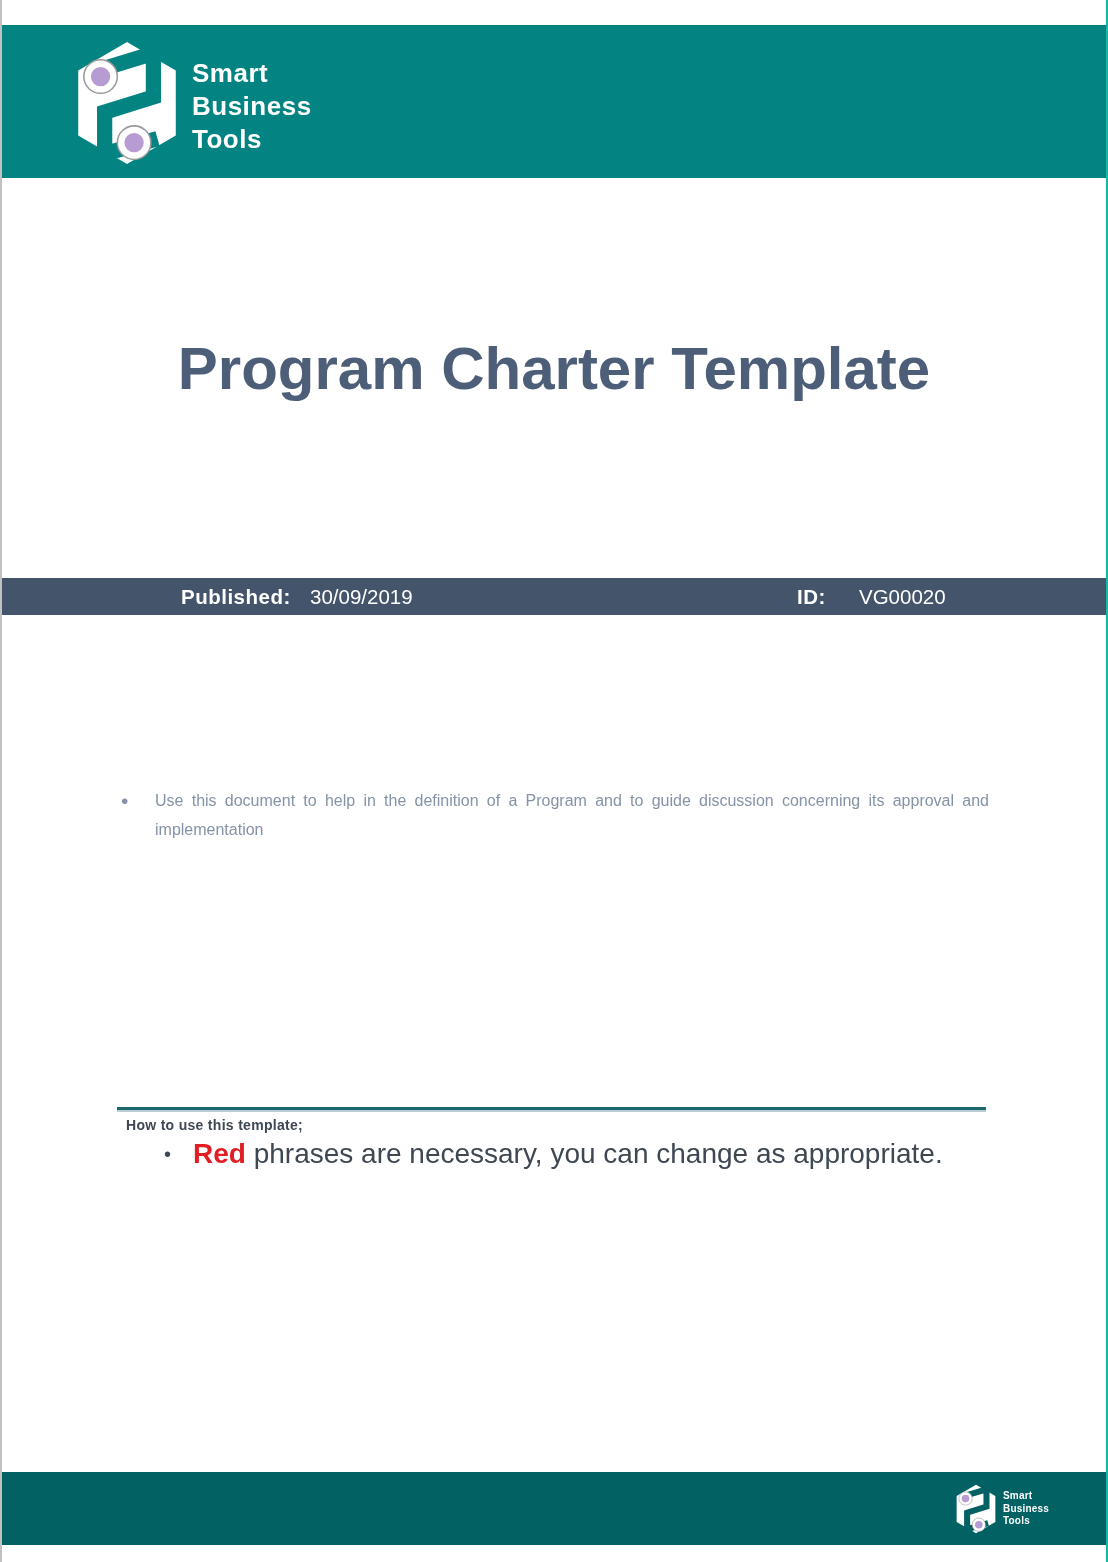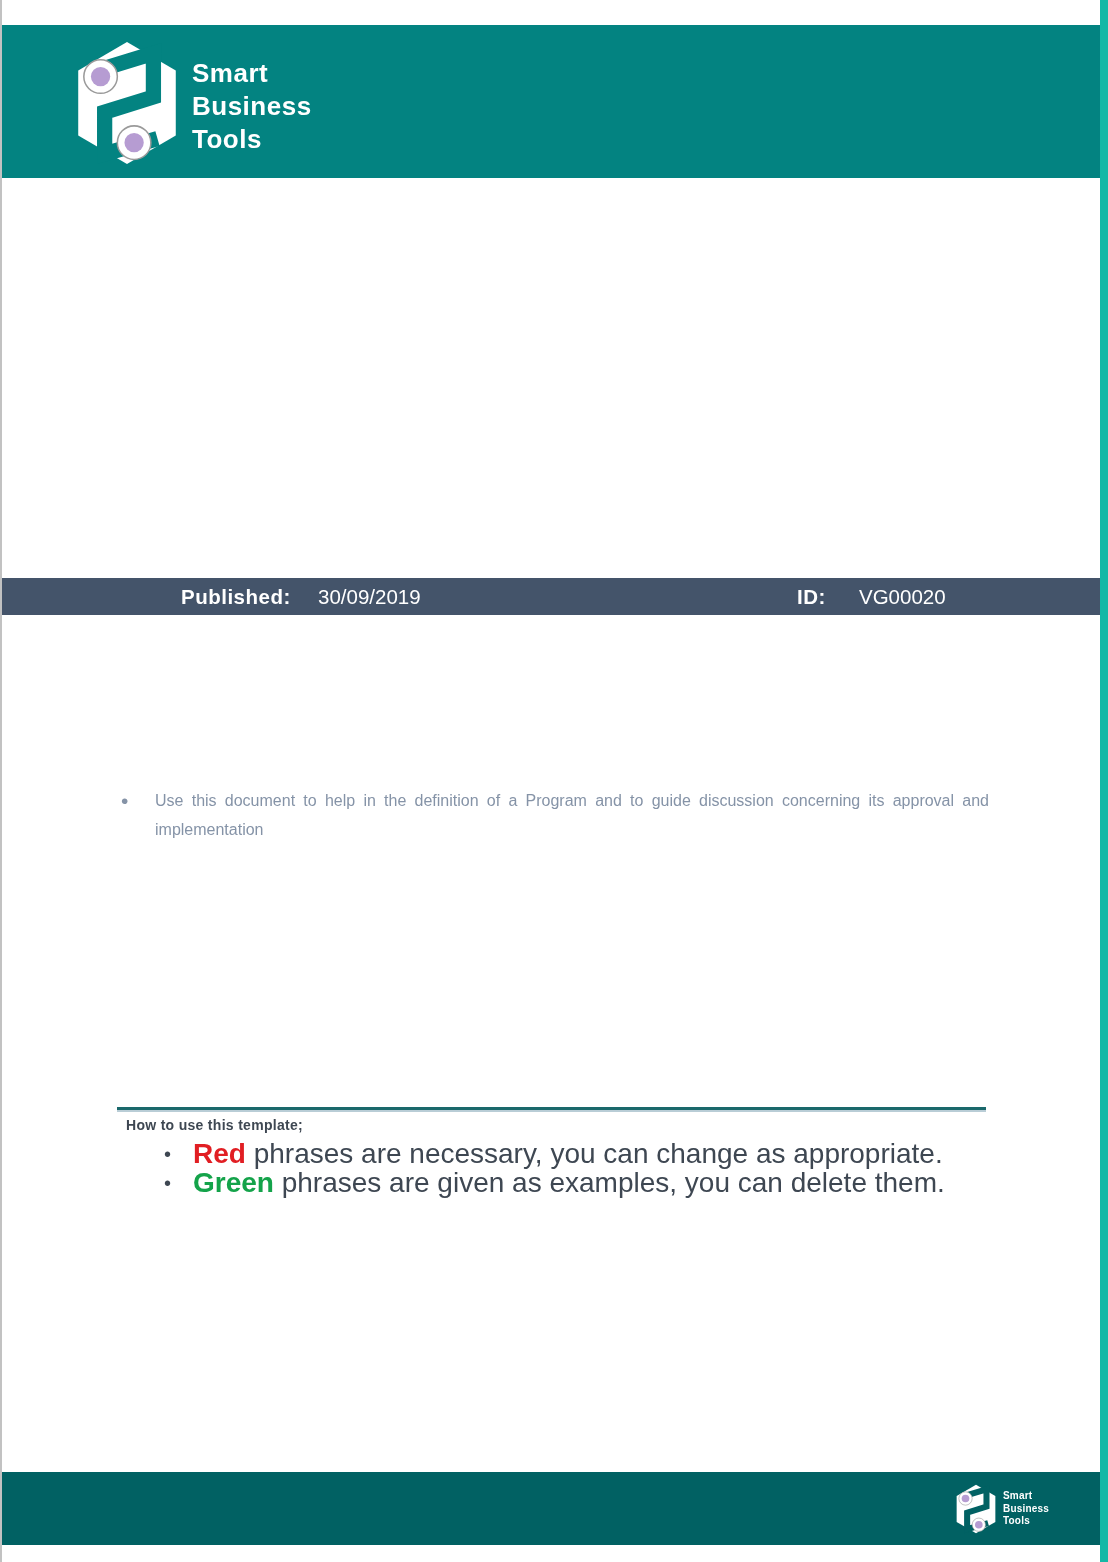--- a/index.html
+++ b/index.html
@@ -5,21 +5,21 @@
   * { margin:0; padding:0; box-sizing:border-box; }
   html,body { background:#ffffff; }
   body { font-family:"Liberation Sans", sans-serif; }
 
   .page {
     position:relative;
     width:1108px; height:1562px;
     background:#ffffff;
     overflow:hidden;
     border-left:2px solid #c2c2c2;
-    border-right:8px solid #14b8a6;
+    border-right:2px solid #14b8a6;
   }
 
   
   .brand-bar {
     position:absolute; top:25px; left:0; right:0; height:153px;
   }
   .brand-logo {
     position:absolute; left:72px; top:15px; width:106px; height:126px;
   }
   .brand-name {
@@ -38,21 +38,21 @@
   }
 
   
   .meta-bar {
     position:absolute; top:578px; left:0; right:0; height:37px;
     color:#ffffff; font-size:20.5px;
   }
   .meta-bar span { position:absolute; top:7px; white-space:nowrap; }
   .meta-label { font-weight:bold; letter-spacing:0.5px; }
   .pub-label  { left:179px; }
-  .pub-value  { left:316px; }
+  .pub-value  { left:308px; }
   .id-label   { left:795px; }
   .id-value   { left:857px; }
 
   
   .intro-bullets {
     position:absolute; top:786px; left:115px; width:872px;
     list-style:none;
     font-size:16px; line-height:29px;
     text-align:justify;
   }
@@ -114,38 +114,38 @@
         <circle cx="59" cy="101" r="9.5" fill="#B69CD2"></circle>
       </svg>
     </div>
     <div class="brand-name">
       <div>Smart</div>
       <div>Business</div>
       <div>Tools</div>
     </div>
   </header>
 
+  <h1 class="doc-title" style="color: rgb(77, 94, 121);">Program Charter Template</h1>
 
   <div class="meta-bar" style="background-color: rgb(68, 84, 106);">
     <span class="meta-label pub-label">Published:</span>
     <span class="meta-value pub-value">30/09/2019</span>
     <span class="meta-label id-label">ID:</span>
     <span class="meta-value id-value">VG00020</span>
   </div>
 
   <ul class="intro-bullets" style="color: rgb(133, 147, 167);">
     <li>Use this document to help in the definition of a Program and to guide discussion concerning its approval and implementation</li>
   </ul>
 
   <section class="howto">
     <div class="howto-rule" style="background-color: rgb(26, 104, 107);"></div>
     <h2 class="howto-heading" style="color: rgb(62, 71, 82);">How to use this template;</h2>
     <ul class="howto-list" style="color: rgb(62, 71, 82);">
       <li><span class="kw" style="color: rgb(225, 30, 35);">Red</span><span> phrases are necessary, you can change as appropriate.</span></li>
-      <li><span class="kw" style="color: rgb(20, 163, 74);">Green</span><span> phrases are given as examples, you can delete them.</span></li>
     </ul>
   </section>
 
   <footer class="footer-bar" style="background-color: rgb(1, 97, 99);">
     <div class="footer-logo-group">
       <div class="footer-logo" style="color: rgb(1, 97, 99);">
         <svg width="42" height="50" viewBox="0 0 104 124">
           <polygon points="52,2 100,30 100,94 52,122 4,94 4,30" fill="#ffffff"></polygon>
           <path d="M26,29 L78,13 L78,56 L30,71 L30,112 L82,97" stroke="currentColor" stroke-width="15" fill="none"></path>
           <circle cx="26" cy="36" r="16.5" fill="#ffffff" stroke-width="1.5" stroke="#9a9a9a"></circle>

